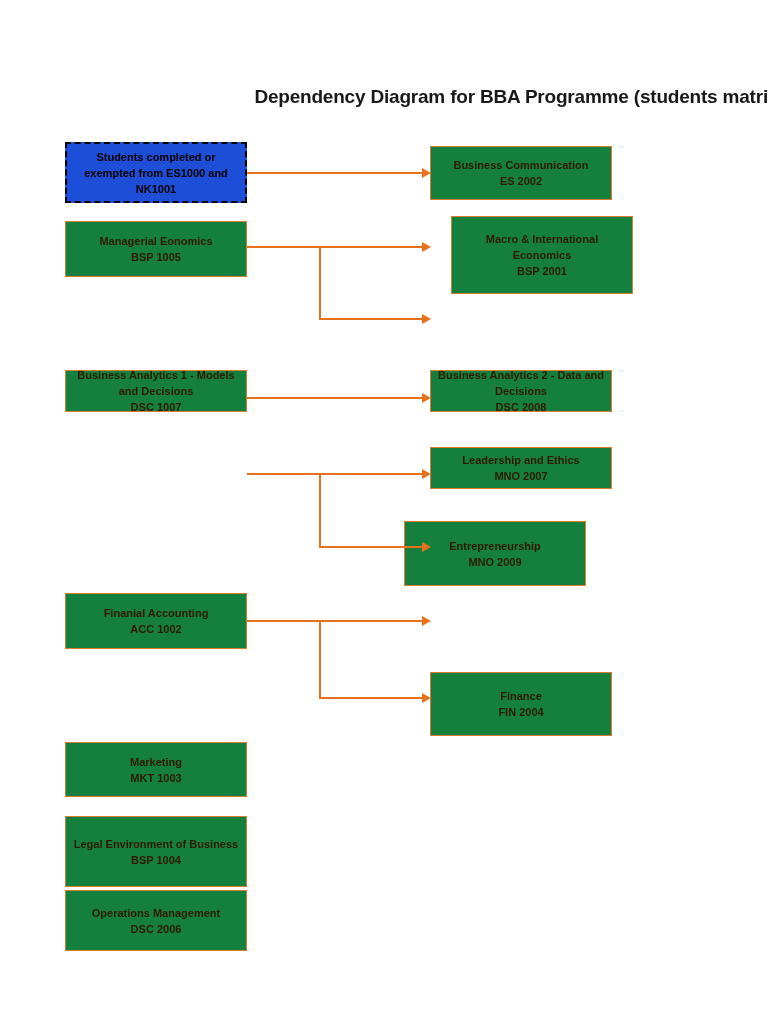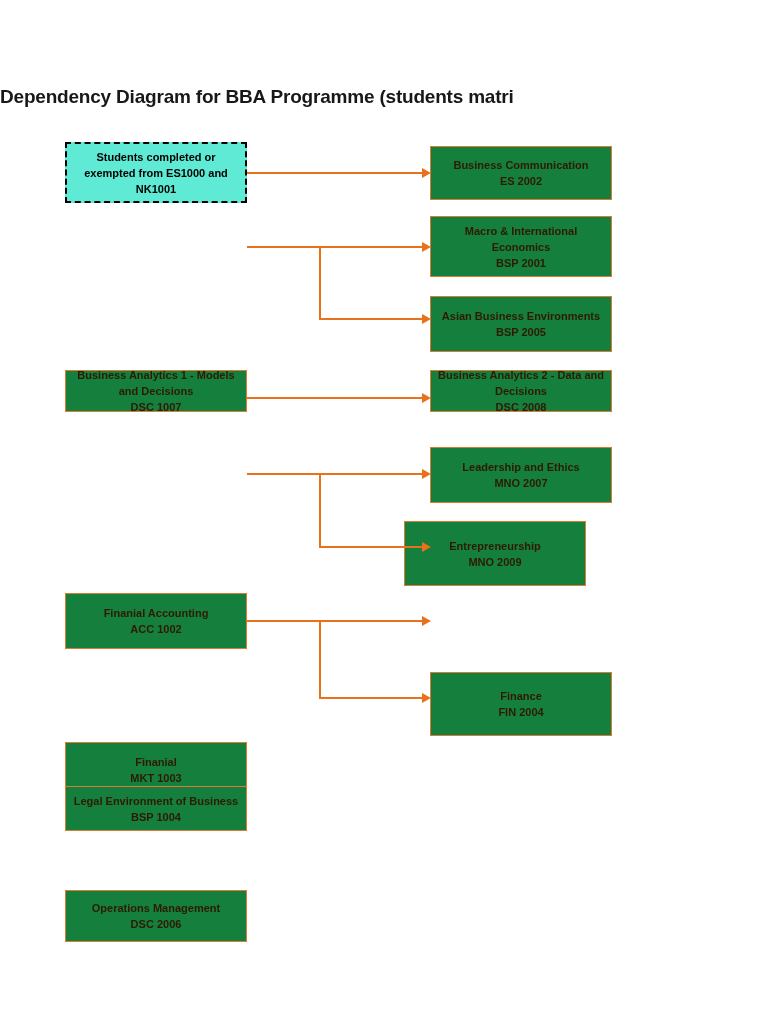--- a/index.html
+++ b/index.html
@@ -1,32 +1,32 @@
 <!DOCTYPE html>
 <html><head>
 <meta charset="utf-8">
 <style>
   html,body{margin:0;padding:0;background:#fff;}
   #page{
     position:relative;width:768px;height:1024px;background:#ffffff;
     font-family:"Liberation Sans",sans-serif;overflow:hidden;
   }
   #title{
-    position:absolute;top:86px;left:0;width:768px;text-align:left;
+    position:absolute;top:86px;left:0;width:768px;text-align:right;
     font-size:19px;font-weight:bold;color:#181818;letter-spacing:-0.2px;
   }
   .node{
     position:absolute;width:182px;box-sizing:border-box;
     background:#15803d;border:1px solid #DD7B31;
     display:flex;flex-direction:column;justify-content:center;align-items:center;
     text-align:center;color:#2E1A07;font-weight:bold;font-size:11px;line-height:16px;
     padding:2px 3px;
   }
   .node.dashed{
-    background:#5eead4;border:2px dashed #000000;color:#000000;
+    background:#1d4ed8;border:2px dashed #000000;color:#000000;
   }
   .h-line{position:absolute;height:2px;background:#E8721C;}
   .v-line{position:absolute;width:2px;background:#E8721C;}
   .arrowhead{
     position:absolute;width:0;height:0;
     border-top:5px solid transparent;border-bottom:5px solid transparent;
     border-left:9px solid #E8721C;
   }
 </style>
 </head>
@@ -37,65 +37,65 @@
   <div id="title">Dependency Diagram for BBA Programme (students matri</div>
 
   <div class="node dashed" style="left:65px;top:142px;height:61px">
     <span>Students completed or exempted from ES1000 and NK1001</span>
   </div>
   <div class="node" style="left:430px;top:146px;height:54px">
     <span>Business Communication</span>
     <span>ES 2002</span>
   </div>
 
-  <div class="node" style="left:430px;top:216px;height:61px">
+  <div class="node" style="left:65px;top:221px;height:56px">
+    <span>Managerial Eonomics</span>
+    <span>BSP 1005</span>
+  </div>
+  <div class="node" style="left:451px;top:216px;height:78px">
     <span>Macro &amp; International Economics</span>
     <span>BSP 2001</span>
-  </div>
-  <div class="node" style="left:430px;top:296px;height:56px">
-    <span>Asian Business Environments</span>
-    <span>BSP 2005</span>
   </div>
 
   <div class="node" style="left:65px;top:370px;height:42px">
     <span>Business Analytics 1 - Models and Decisions</span>
     <span>DSC 1007</span>
   </div>
   <div class="node" style="left:430px;top:370px;height:42px">
     <span>Business Analytics 2 - Data and Decisions</span>
     <span>DSC 2008</span>
   </div>
 
-  <div class="node" style="left:430px;top:447px;height:56px">
+  <div class="node" style="left:430px;top:447px;height:42px">
     <span>Leadership and Ethics</span>
     <span>MNO 2007</span>
   </div>
   <div class="node" style="left:404px;top:521px;height:65px">
     <span>Entrepreneurship</span>
     <span>MNO 2009</span>
   </div>
 
   <div class="node" style="left:65px;top:593px;height:56px">
     <span>Finanial Accounting</span>
     <span>ACC 1002</span>
   </div>
   <div class="node" style="left:430px;top:672px;height:64px">
     <span>Finance</span>
     <span>FIN 2004</span>
   </div>
 
   <div class="node" style="left:65px;top:742px;height:55px">
-    <span>Finanial</span>
+    <span>Marketing</span>
     <span>MKT 1003</span>
   </div>
-  <div class="node" style="left:65px;top:786px;height:45px">
+  <div class="node" style="left:65px;top:816px;height:71px">
     <span>Legal Environment of Business</span>
     <span>BSP 1004</span>
   </div>
-  <div class="node" style="left:65px;top:890px;height:52px">
+  <div class="node" style="left:65px;top:890px;height:61px">
     <span>Operations Management</span>
     <span>DSC 2006</span>
   </div>
 
   <div>
     <div class="h-line" style="left:247px;top:172px;width:175px"></div>
     <div class="arrowhead" style="left:422px;top:168px"></div>
   </div>
 
   <div>

